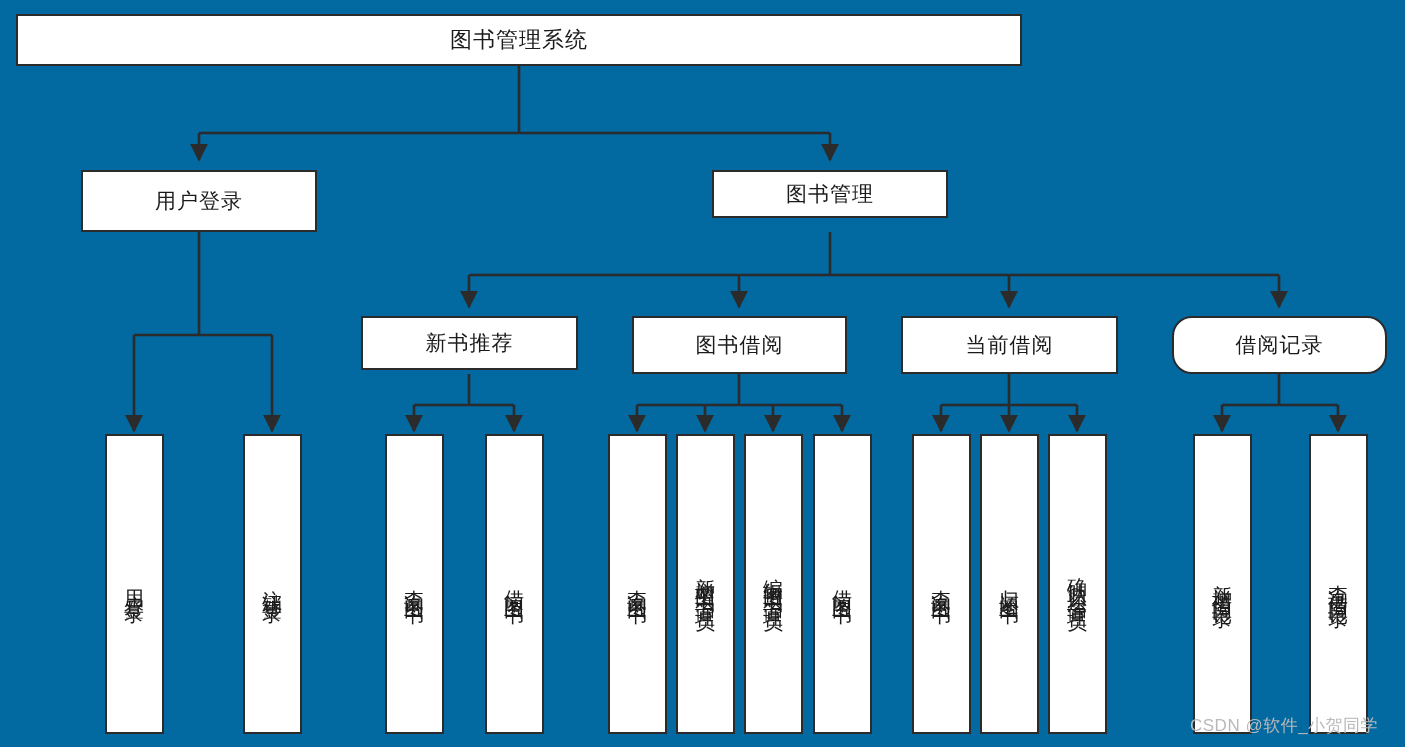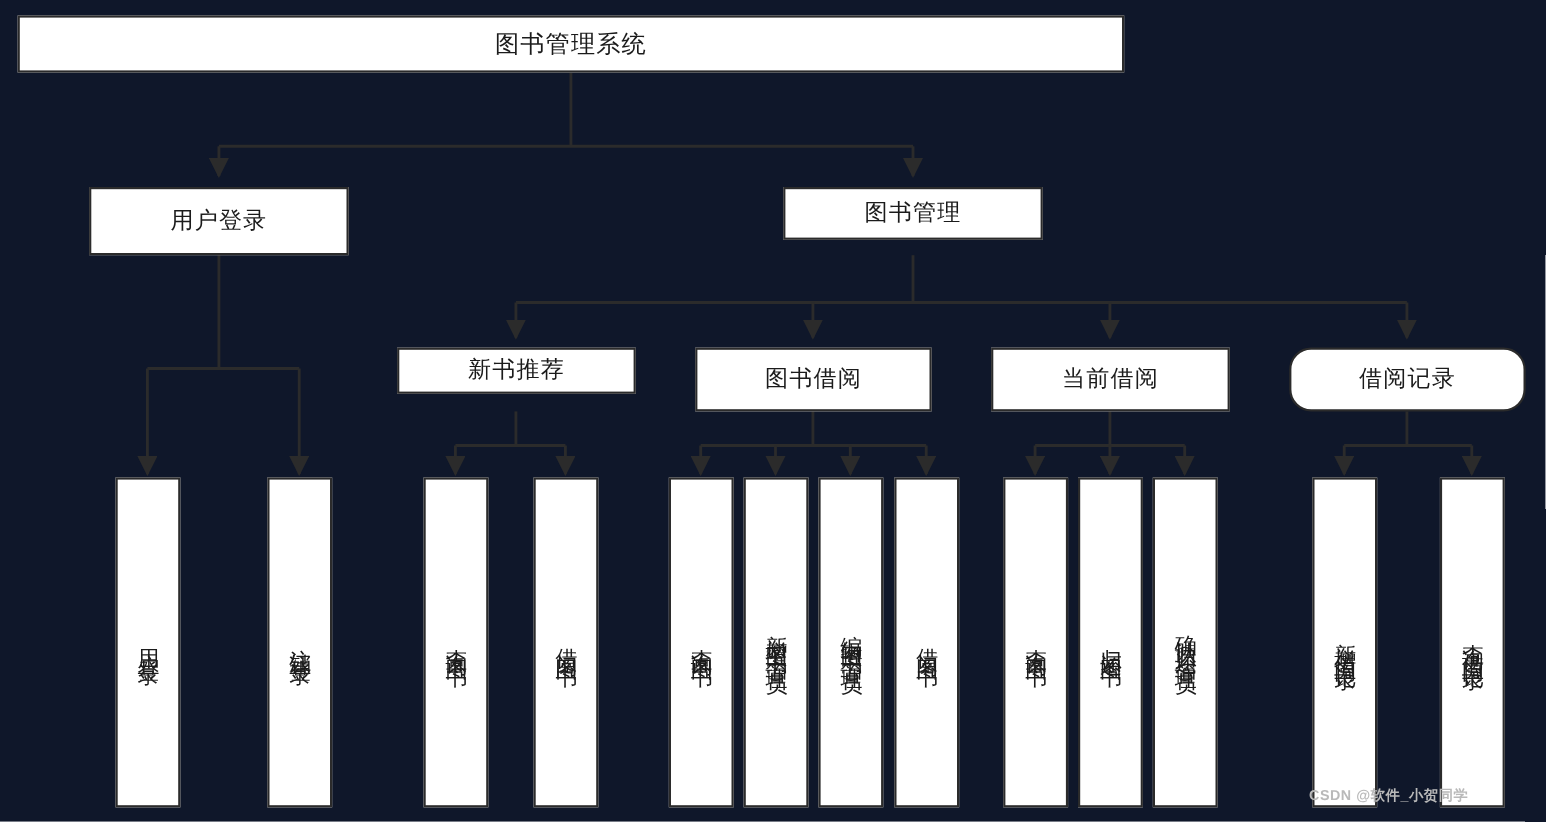--- a/index.html
+++ b/index.html
@@ -1,28 +1,28 @@
 <!DOCTYPE html>
 <html><head>
 <meta charset="utf-8">
 <style>
   html,body{margin:0;padding:0;background:#ffffff;}
   body{width:1405px;height:747px;font-family:"Liberation Sans","DejaVu Sans",sans-serif;}
-  #stage{position:relative;width:1405px;height:747px;overflow:hidden;background:#0f172a;}
+  #stage{position:relative;width:1405px;height:747px;overflow:hidden;background:#0369a1;}
   svg.wires{position:absolute;left:0;top:0;width:1405px;height:747px;pointer-events:none;}
   .node{position:absolute;box-sizing:border-box;background:#ffffff;border:2px solid #2b2b2b;
         display:flex;align-items:center;justify-content:center;}
   .node .lbl{color:#1b1b1b;line-height:1.18;text-align:center;white-space:pre;}
   .h-node .lbl{font-size:21px;letter-spacing:1px;}
   .root .lbl{font-size:22px;letter-spacing:1px;}
   .v-node{padding:6px 2px;}
   .v-node .lbl{writing-mode:vertical-rl;text-orientation:upright;font-size:20px;
                letter-spacing:5px;line-height:1.0;}
-  .watermark{position:absolute;font-size:13px;color:#b9b9b9;white-space:nowrap;
-             letter-spacing:0.5px;left:1190px;top:714px;font-weight:bold;}
+  .watermark{position:absolute;font-size:17px;color:#b9b9b9;white-space:nowrap;
+             letter-spacing:0.5px;left:1190px;top:714px;}
 </style>
 </head>
 <body>
 
 <div id="stage">
 
   <svg class="wires" viewBox="0 0 1405 747" xmlns="http://www.w3.org/2000/svg">
     <defs>
       <marker id="arrow" viewBox="0 0 10 10" refX="9" refY="5" markerWidth="7" markerHeight="7" orient="auto-start-reverse">
         <path d="M 0 0 L 10 5 L 0 10 z" fill="#2b2b2b"></path>
@@ -76,21 +76,21 @@
     <span class="lbl">图书管理系统</span>
   </div>
 
   <div class="node h-node" style="left:81px;top:170px;width:236px;height:62px;">
     <span class="lbl">用户登录</span>
   </div>
   <div class="node h-node" style="left:712px;top:170px;width:236px;height:48px;">
     <span class="lbl">图书管理</span>
   </div>
 
-  <div class="node h-node" style="left:361px;top:316px;width:217px;height:42px;">
+  <div class="node h-node" style="left:361px;top:316px;width:217px;height:54px;">
     <span class="lbl">新书推荐</span>
   </div>
   <div class="node h-node" style="left:901px;top:316px;width:217px;height:58px;">
     <span class="lbl">当前借阅</span>
   </div>
   <div class="node h-node" style="left:632px;top:316px;width:215px;height:58px;">
     <span class="lbl">图书借阅</span>
   </div>
   <div class="node h-node" style="left:1172px;top:316px;width:215px;height:58px;border-radius:20px;">
     <span class="lbl">借阅记录</span>

